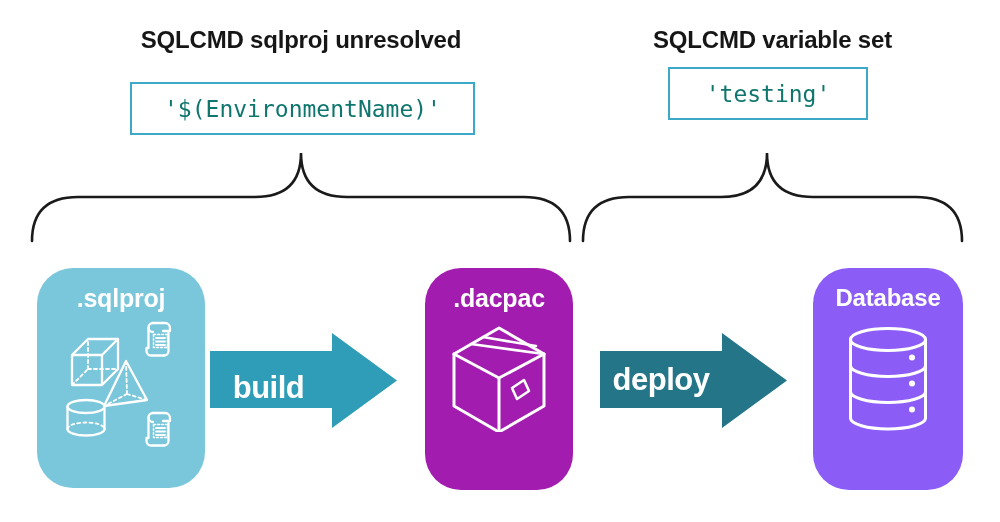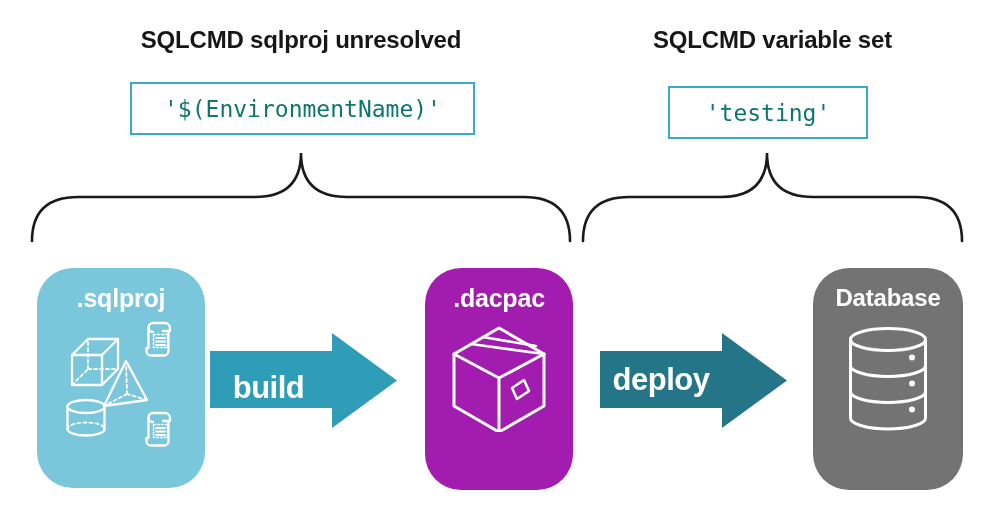--- a/index.html
+++ b/index.html
@@ -24,33 +24,33 @@
   .card-label{
     text-align:center;font-weight:bold;font-size:25px;color:#ffffff;
     margin-top:16px;letter-spacing:-0.2px;
   }
   .arrow-label{
     display:flex;align-items:center;justify-content:center;
     font-weight:bold;font-size:31px;color:#ffffff;letter-spacing:-0.5px;
   }
   .bg-sqlproj{background:#7AC6DB;}
   .bg-dacpac{background:#a21caf;}
-  .bg-database{background:#737373;}
+  .bg-database{background:#8b5cf6;}
   svg{display:block;}
 </style>
 </head>
 <body>
 
 <div id="canvas">
 
   <div class="abs heading" style="left:32px;top:26px;width:538px;">SQLCMD sqlproj unresolved</div>
   <div class="abs heading" style="left:583px;top:26px;width:379px;">SQLCMD variable set</div>
 
   <div class="abs codebox" style="left:130px;top:82px;width:345px;height:53px;">'$(EnvironmentName)'</div>
-  <div class="abs codebox" style="left:668px;top:86px;width:200px;height:53px;">'testing'</div>
+  <div class="abs codebox" style="left:668px;top:67px;width:200px;height:53px;">'testing'</div>
 
   <svg class="abs" style="left:0;top:0;" width="1000" height="522" viewBox="0 0 1000 522">
     <path d="M32 241 Q32 197 78 197 L255 197 Q301 197 301 153 Q301 197 347 197 L524 197 Q570 197 570 241" fill="none" stroke="#1a1a1a" stroke-width="2.6" stroke-linecap="round"></path>
     <path d="M583 241 Q583 197 629 197 L721 197 Q767 197 767 153 Q767 197 813 197 L916 197 Q962 197 962 241" fill="none" stroke="#1a1a1a" stroke-width="2.6" stroke-linecap="round"></path>
   </svg>
 
   <div class="abs card bg-sqlproj" style="left:37px;top:268px;width:168px;height:220px;">
     <div class="card-label">.sqlproj</div>
     <svg class="abs" style="left:0;top:50px;" width="144" height="170" viewBox="0 0 144 170" fill="none" stroke="#ffffff" stroke-width="2.3" stroke-linecap="round" stroke-linejoin="round">
 

